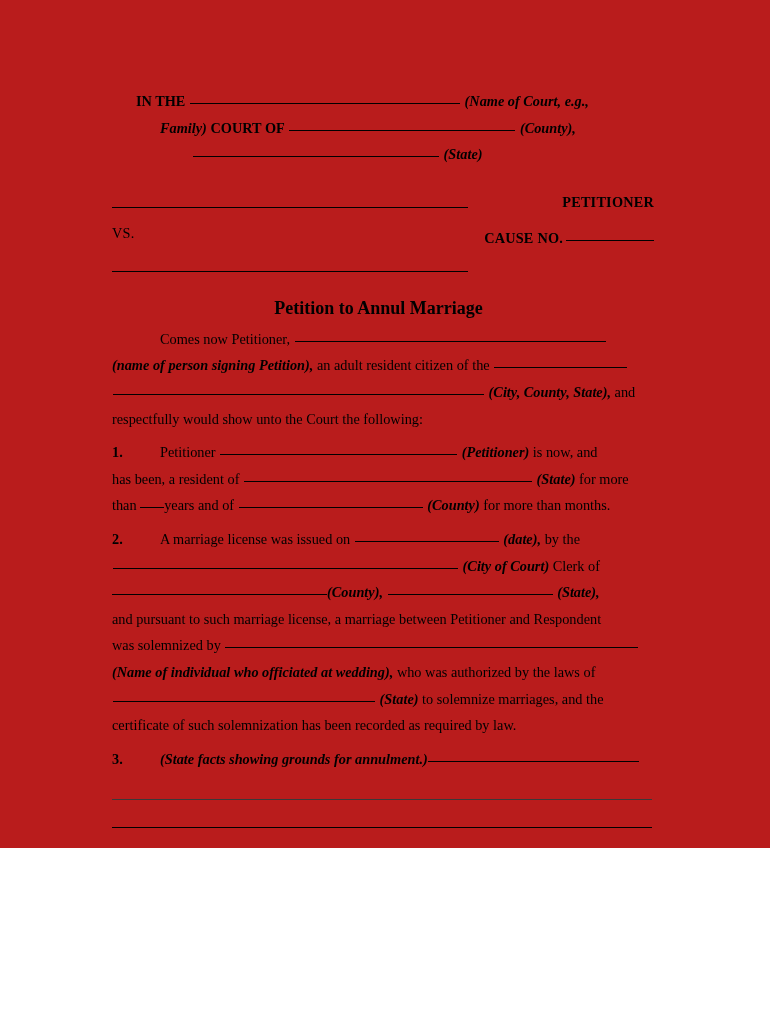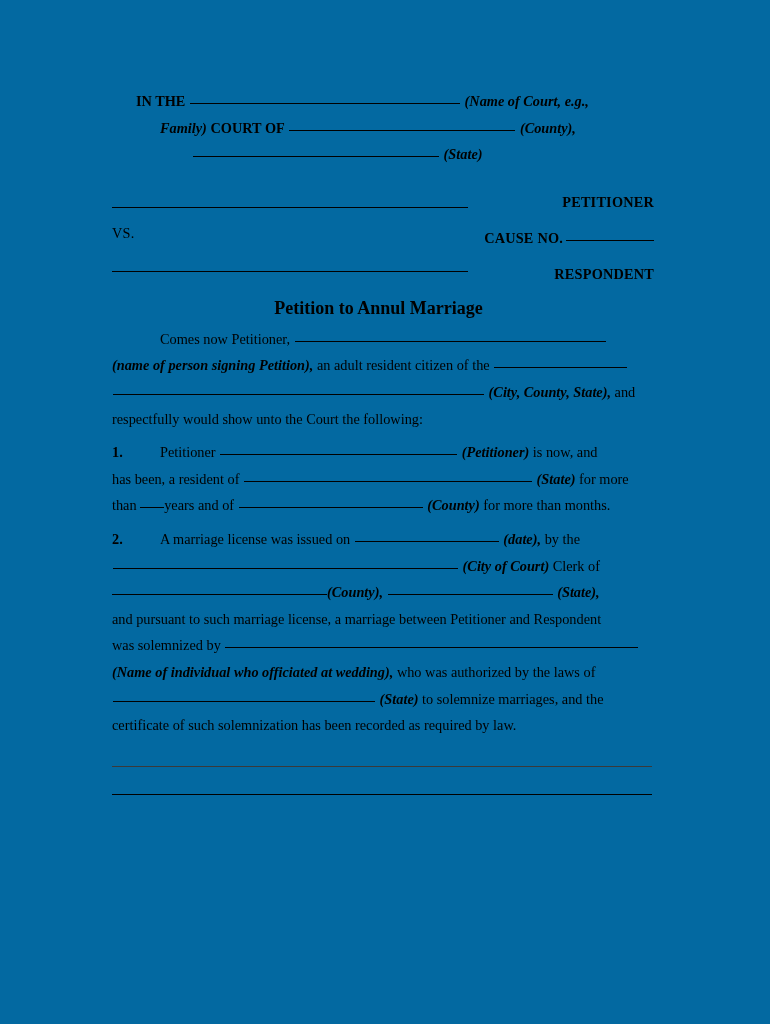--- a/index.html
+++ b/index.html
@@ -13,22 +13,22 @@
     position: relative;
     font-family: "Liberation Serif", "DejaVu Serif", serif;
     color: #000000;
     overflow: hidden;
   }
   .page {
     position: absolute;
     left: 0;
     top: 0;
     width: 770px;
-    height: 1024px;
-    background: #0369a1;
+    height: 848px;
+    background: #b91c1c;
   }
   .content {
     position: absolute;
     left: 112px;
     top: 88px;
     width: 541px;
   }
 
   
   .ln {
@@ -161,21 +161,20 @@
     <div class="caption">
       <div class="party-rule first"></div>
       <div class="vs">VS.</div>
       <div class="party-rule second"></div>
 
       <div class="right-col">
         <div class="rc-row rc-petitioner">PETITIONER</div>
         <div class="rc-row rc-cause">
           <span>CAUSE NO.</span><span class="cause-rule"></span>
         </div>
-        <div class="rc-row">RESPONDENT</div>
       </div>
     </div>
 
     <div class="doc-title">Petition to Annul Marriage</div>
 
     <div class="para">
       <div class="ln indent-first">
         <span>Comes now Petitioner,</span>
         <span class="rule" style="width:311px;"></span>
       </div>
@@ -242,18 +241,21 @@
       </div>
       <div class="ln">
         <span class="rule" style="width:262px;"></span>
         <span class="bi">(State)</span>
         <span>to solemnize marriages, and the</span>
       </div>
       <div class="ln">certificate of such solemnization has been recorded as required by law.</div>
     </div>
 
     <div class="para gap-md">
+      <div class="ln">
+        <span class="num">3.</span><span class="bi">(State facts showing grounds for annulment.)</span><span class="rule tight" style="width:211px;"></span>
+      </div>
       <div class="answer-rule lighter"></div>
       <div class="answer-rule"></div>
     </div>
 
   </div>
 </div>
 
 </body></html>

